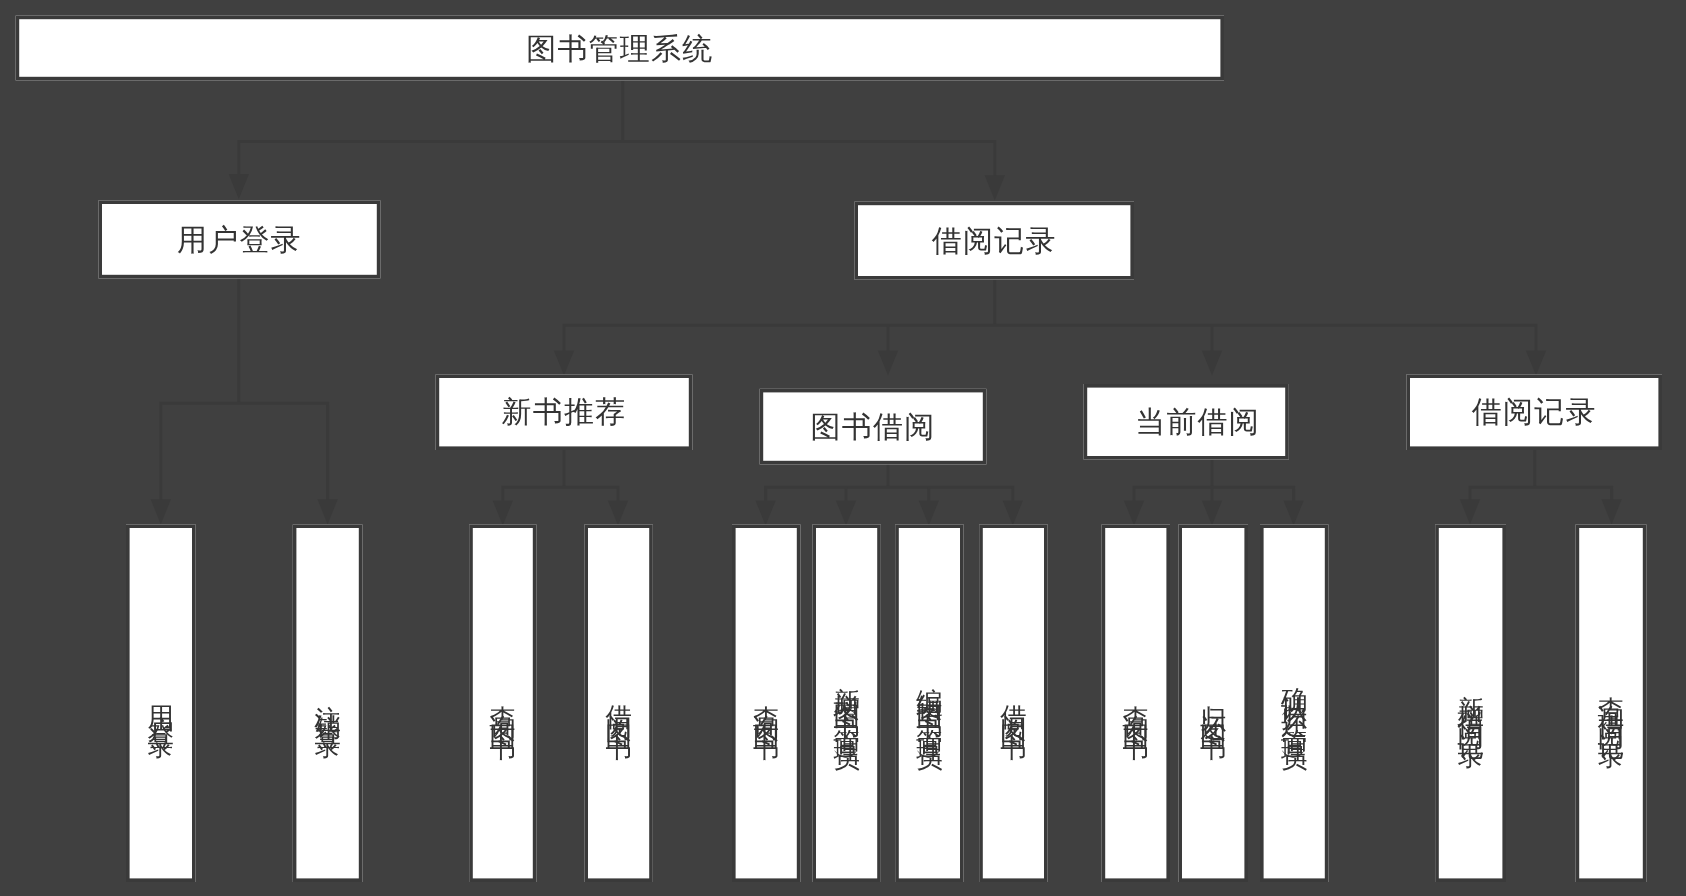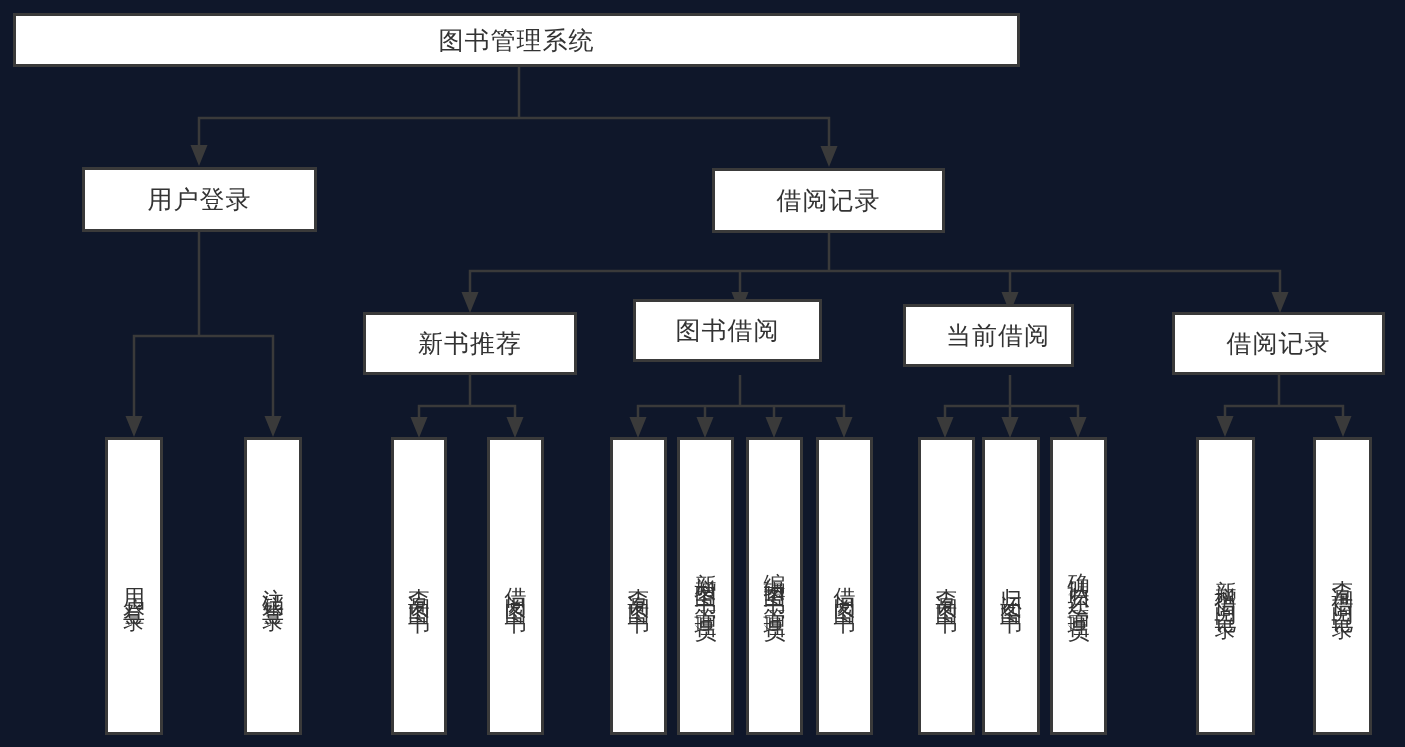--- a/index.html
+++ b/index.html
@@ -5,21 +5,21 @@
   html, body {
     margin: 0;
     padding: 0;
     background: #ffffff;
     font-family: "Liberation Sans", "DejaVu Sans", sans-serif;
   }
   #stage {
     position: relative;
     width: 1405px;
     height: 747px;
-    background: #0f172a;
+    background: #404040;
     overflow: hidden;
   }
   #connectors {
     position: absolute;
     left: 0; top: 0;
     width: 1405px; height: 747px;
     pointer-events: none;
   }
   .box {
     position: absolute;
@@ -44,22 +44,22 @@
     letter-spacing: 8px;
     line-height: 1;
     top: 437px;
     height: 298px;
   }
   
   #b-root           { left: 13px;   top: 13px;  width: 1007px; height: 54px; }
   #b-user-login     { left: 82px;   top: 167px; width: 235px;  height: 65px; }
   #b-book-mgmt      { left: 712px;  top: 168px; width: 233px;  height: 65px; }
   #b-new-book       { left: 363px;  top: 312px; width: 214px;  height: 63px; text-align: right; }
-  #b-book-borrow    { left: 633px;  top: 299px; width: 189px;  height: 63px; }
-  #b-current-borrow { left: 903px;  top: 304px; width: 171px;  height: 63px; padding-left: 19px; }
+  #b-book-borrow    { left: 633px;  top: 324px; width: 189px;  height: 63px; }
+  #b-current-borrow { left: 903px;  top: 320px; width: 171px;  height: 63px; padding-left: 19px; }
   #b-borrow-records { left: 1172px; top: 312px; width: 213px;  height: 63px; }
   
   #l-user-login  { left: 105px;  width: 58px; }
   #l-logout      { left: 244px;  width: 58px; }
   #l-nb-query    { left: 391px;  width: 56px; }
   #l-nb-borrow   { left: 487px;  width: 57px; }
   #l-bb-query    { left: 610px;  width: 57px; }
   #l-bb-add      { left: 677px;  width: 57px; }
   #l-bb-edit     { left: 746px;  width: 57px; }
   #l-bb-borrow   { left: 816px;  width: 57px; }

